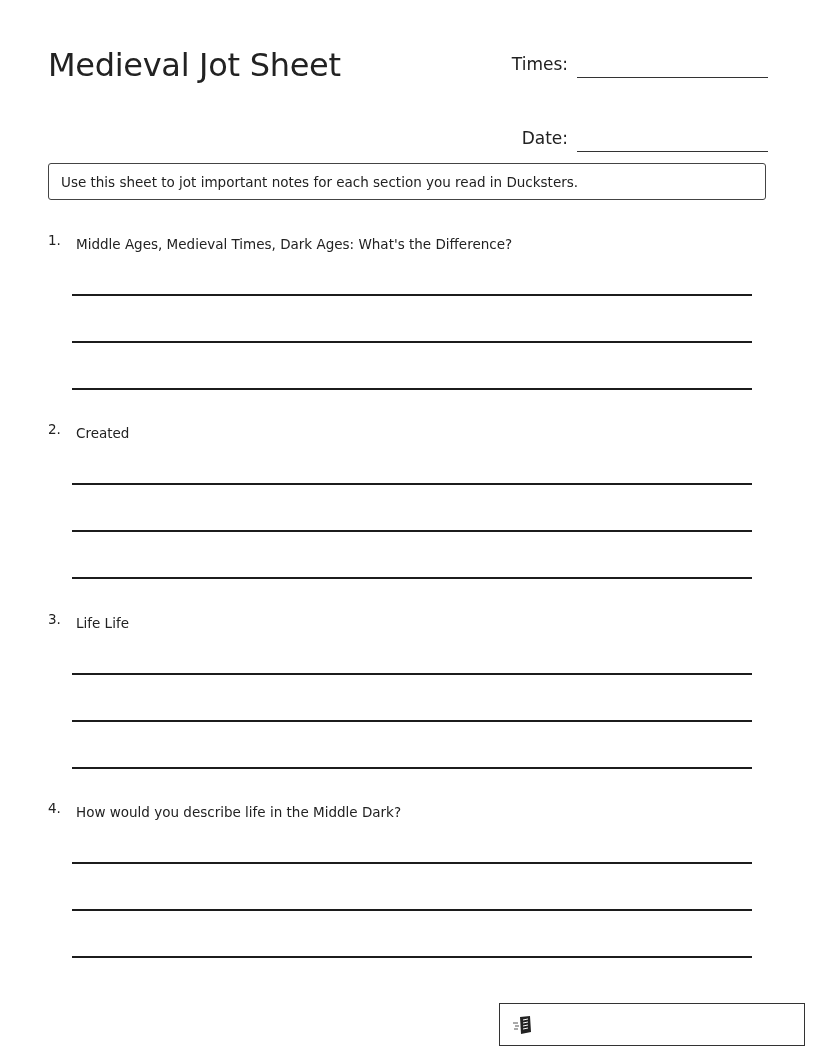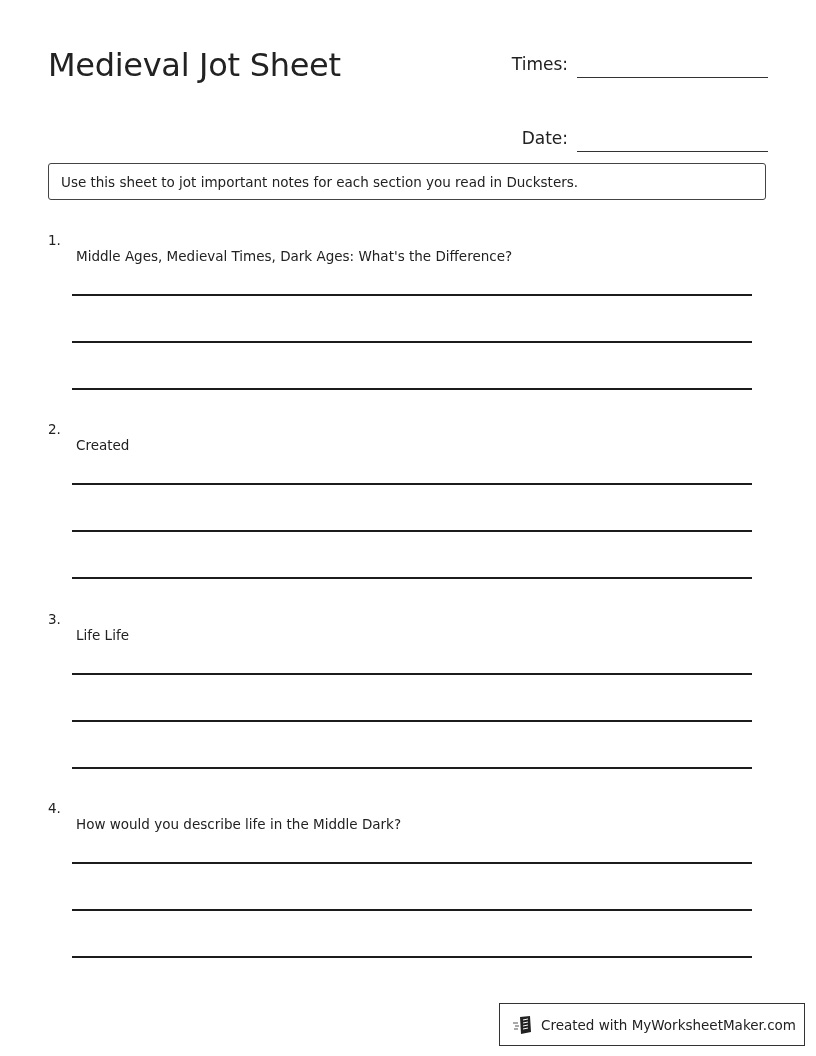--- a/index.html
+++ b/index.html
@@ -8,21 +8,21 @@
   .title { position: absolute; left: 48px; top: 46px; font-size: 32px; font-weight: normal;
            letter-spacing: -0.3px; color: #222; margin: 0; text-align: right; }
   .meta-row { position: absolute; left: 490px; width: 278px; height: 30px; }
   .meta-label { position: absolute; right: 200px; bottom: 4px; font-size: 17px; color: #222; }
   .meta-line { position: absolute; left: 87px; right: 0; bottom: 0; border-bottom: 1.5px solid #333; height: 0; }
   .instructions { position: absolute; left: 48px; top: 163px; width: 718px; height: 37px;
                   border: 1px solid #444; border-radius: 3px; box-sizing: border-box; padding-left: 48px; }
   .instructions span { position: absolute; left: 12px; top: 10px; font-size: 13.5px; color: #222; }
   .question { position: absolute; left: 48px; font-size: 13.5px; color: #222; }
   .qnum { position: absolute; left: 0; top: 0; }
-  .qtext { position: absolute; left: 28px; top: 16px; white-space: nowrap; }
+  .qtext { position: absolute; left: 28px; top: 4px; white-space: nowrap; }
   .answer-line { position: absolute; left: 72px; width: 680px; height: 0;
                  border-bottom: 2px solid #1c1c1c; }
   .footer { position: absolute; left: 499px; top: 1003px; width: 306px; height: 43px;
             border: 1.5px solid #333; box-sizing: border-box; }
   .footer-icon { position: absolute; left: 12px; top: 11px; width: 22px; height: 20px; }
   .footer-text { position: absolute; left: 41px; top: 13px; font-size: 13.5px; color: #222; white-space: nowrap; }
 </style>
 </head>
 <body>
 
@@ -76,14 +76,13 @@
 <div class="footer">
   <span class="footer-icon">
     <svg width="22" height="20" viewBox="0 0 22 20">
       <line x1="1" y1="8" x2="6" y2="8" stroke="#555" stroke-width="1"></line>
       <line x1="3" y1="11" x2="7" y2="11" stroke="#555" stroke-width="1"></line>
       <line x1="2" y1="14" x2="6" y2="14" stroke="#555" stroke-width="1"></line>
       <path d="M8 2 L18 1 L19 17 L9 19 Z" fill="#222"></path>
       <path d="M11 5 L16 4 M11 8 L16 7 M11 11 L16 10 M11 14 L16 13" stroke="#fff" stroke-width="1"></path>
     </svg>
   </span>
-  <span class="footer-text">Created with MyWorksheetMaker.com</span>
 </div>
 
 </body></html>

